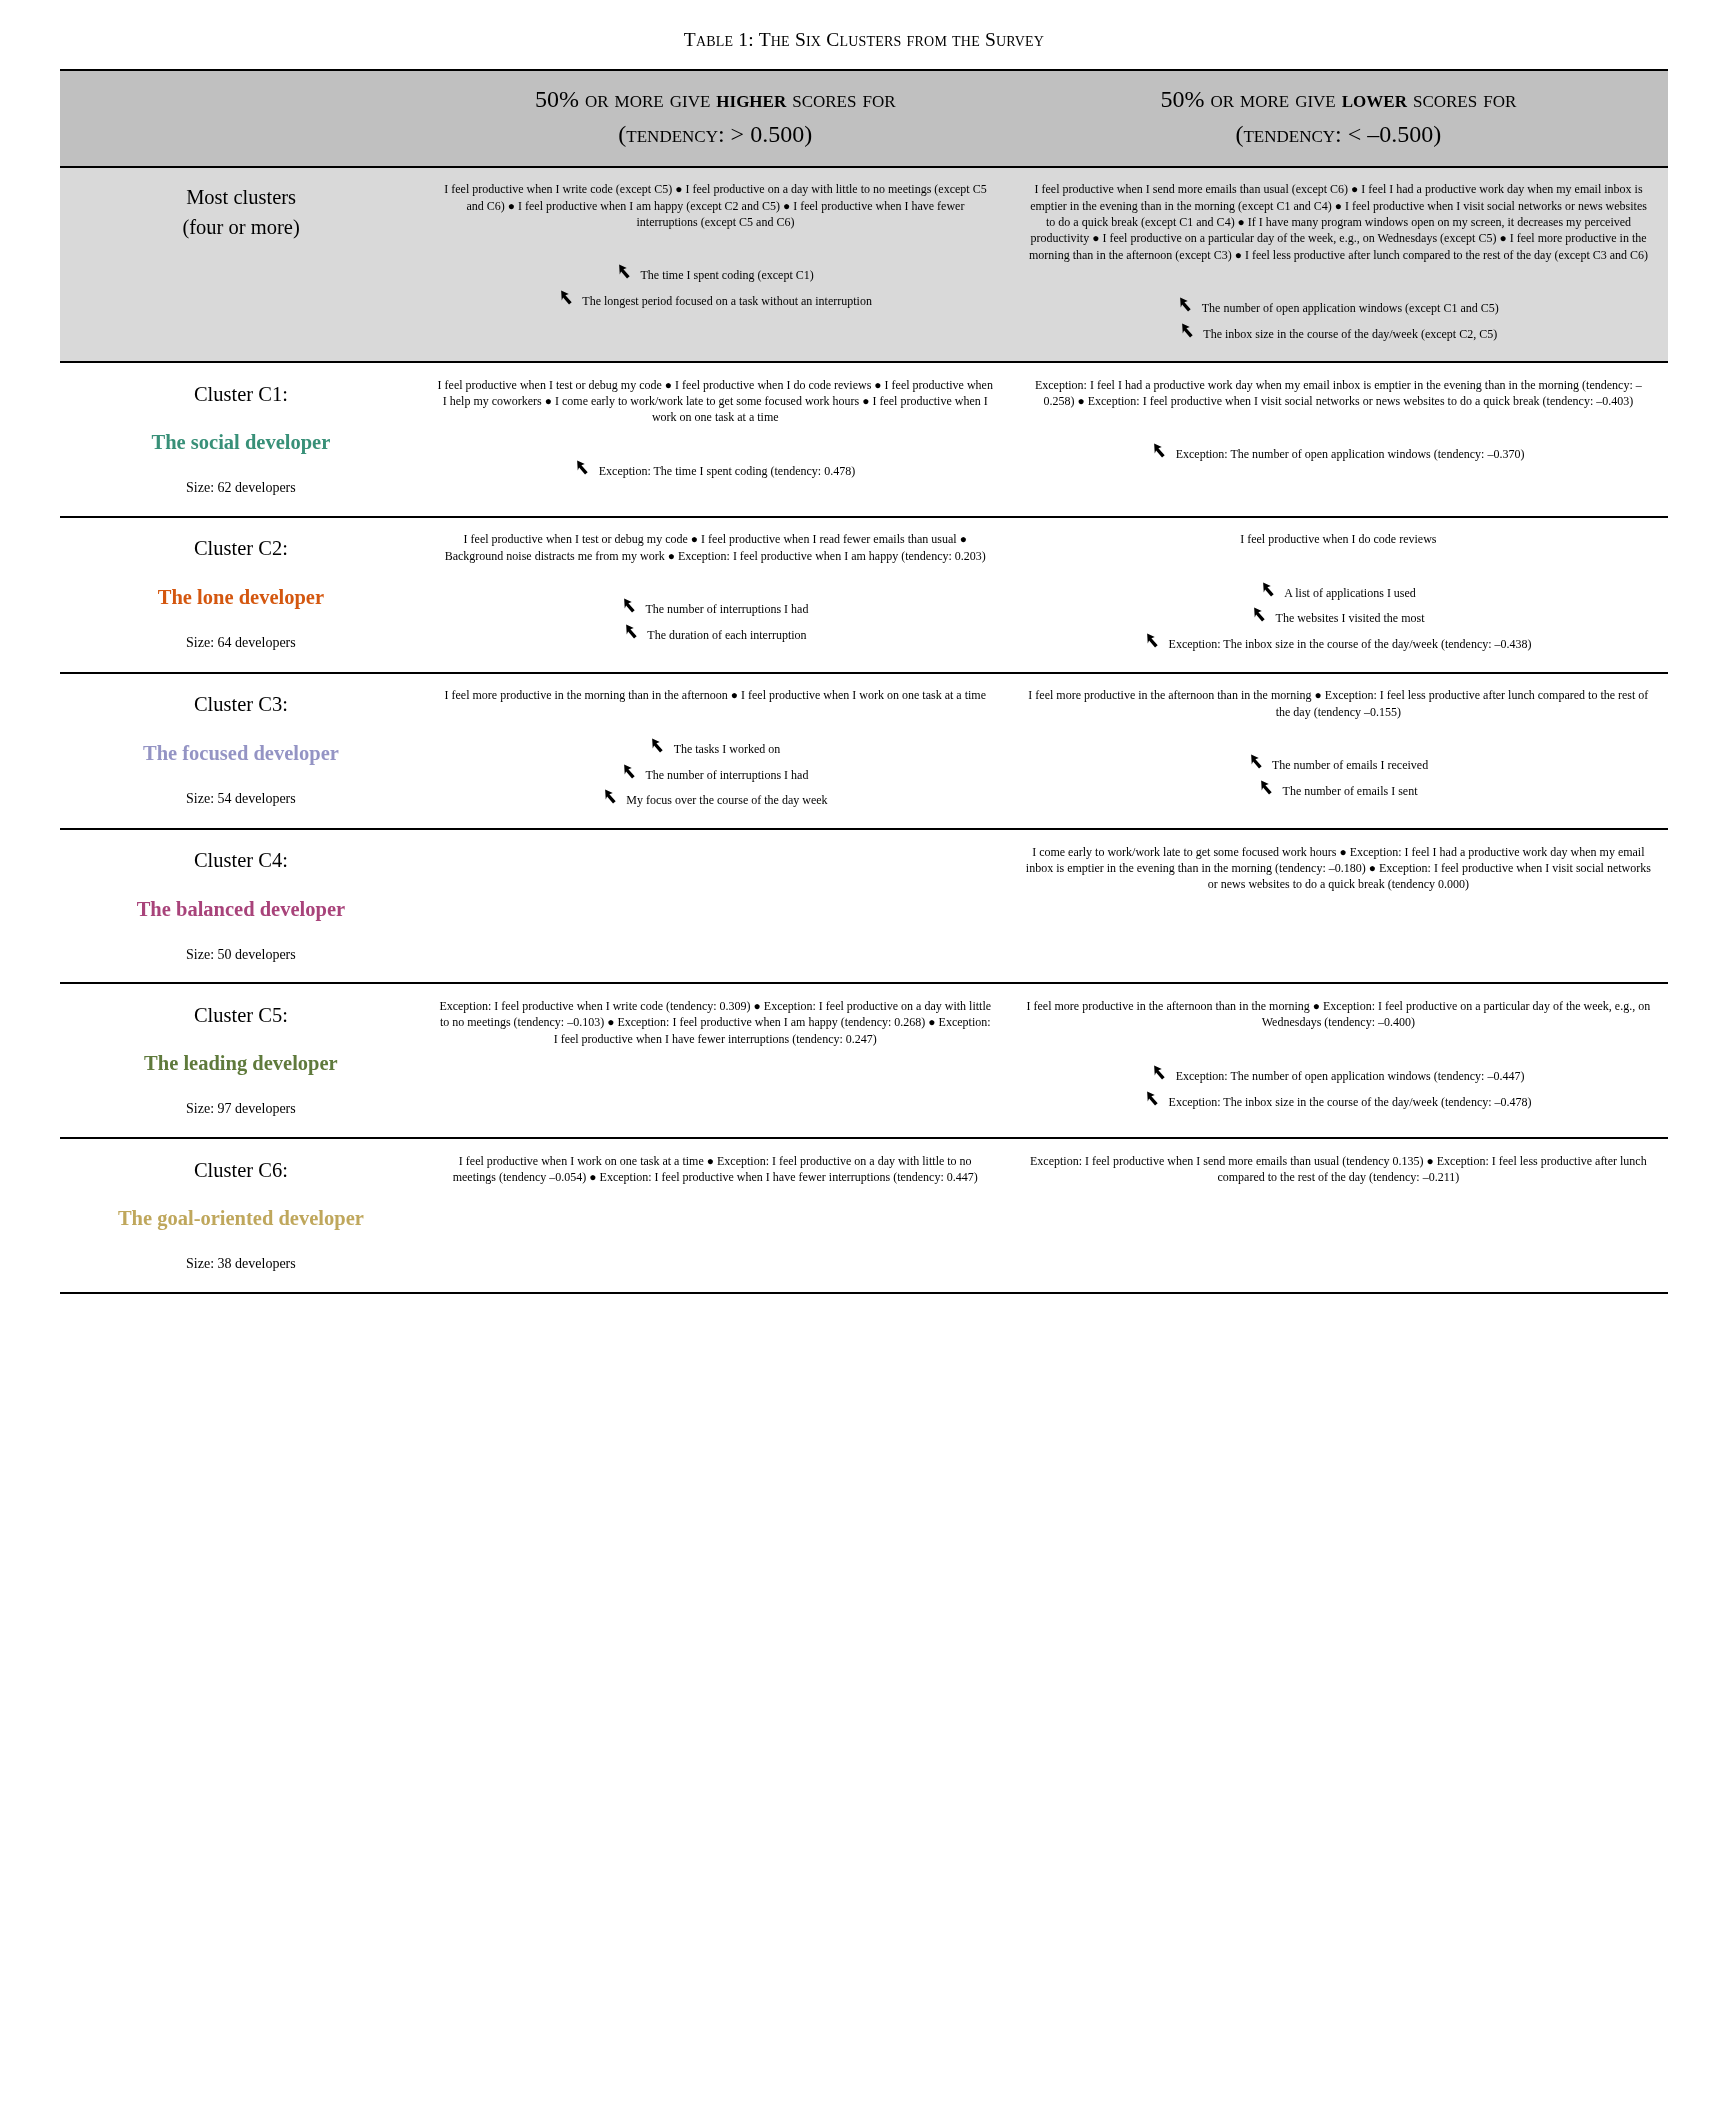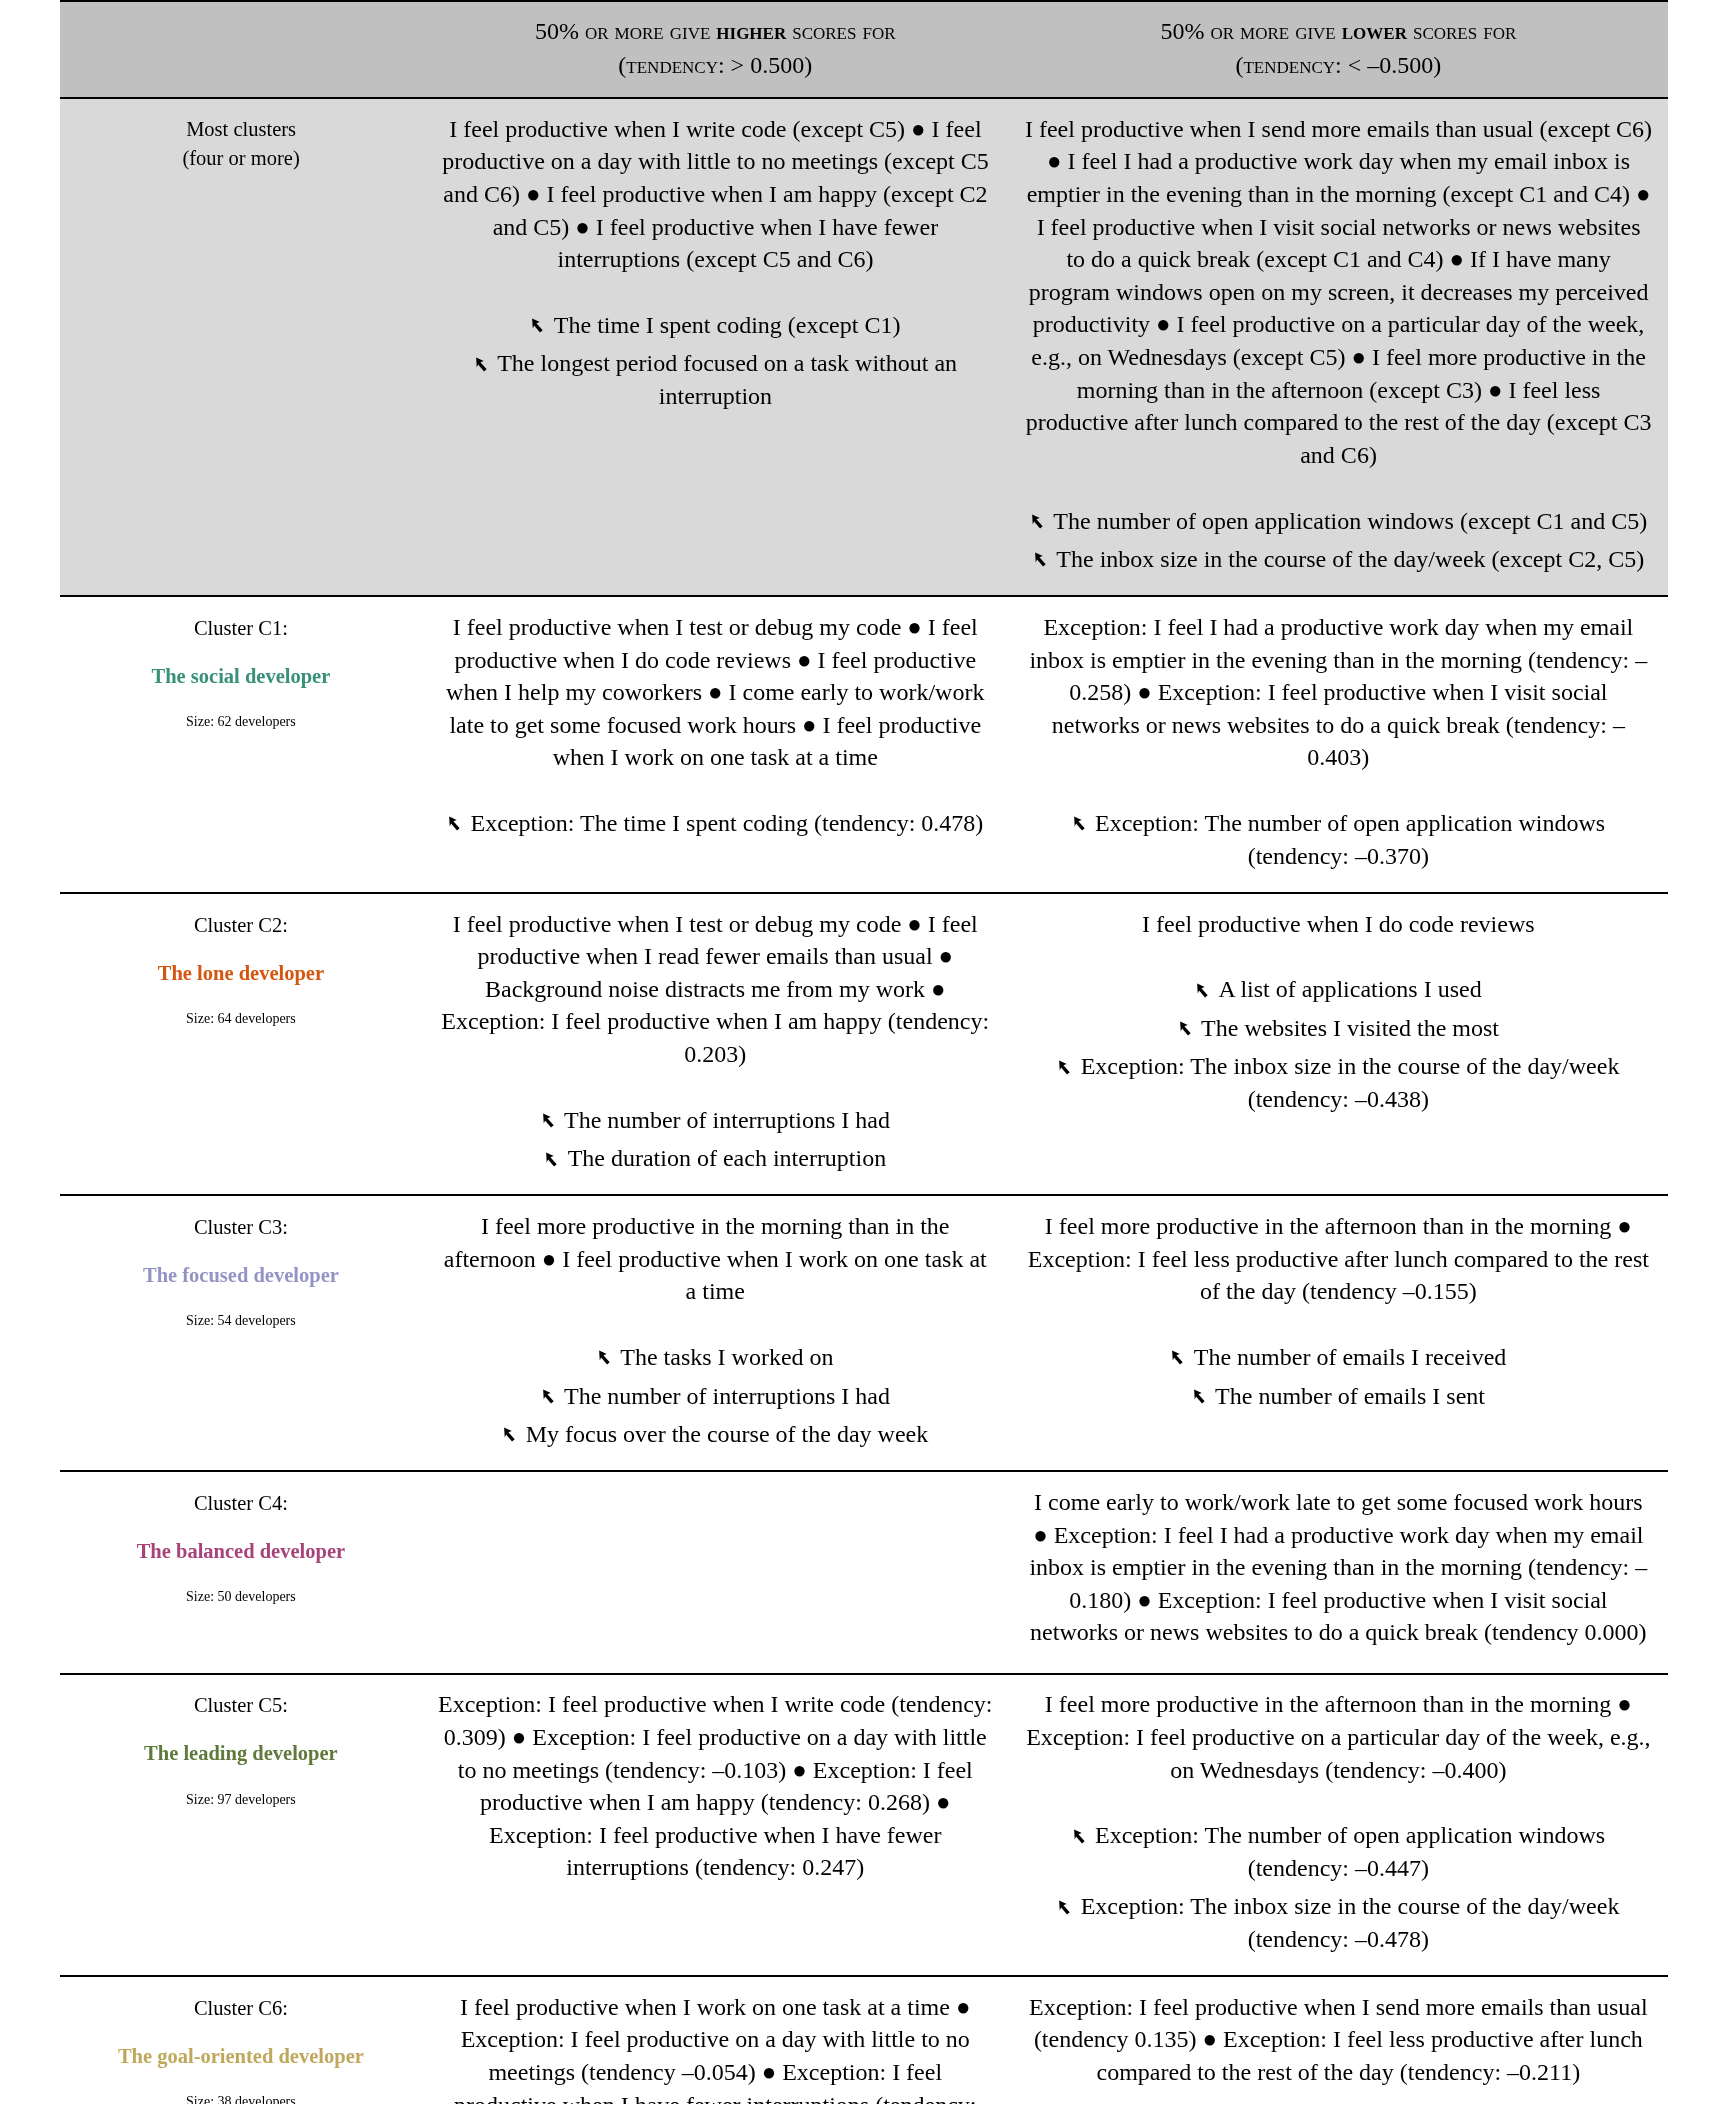--- a/index.html
+++ b/index.html
@@ -56,21 +56,21 @@
     line-height: 1.45;
   }
   thead th.hdr-blank { padding: 0; }
   .hdr-line1 { font-variant: small-caps; white-space: nowrap; }
   .hdr-line2 { font-variant: small-caps; white-space: nowrap; }
   .hdr-line1 b { font-weight: bold; }
 
   tbody td {
     vertical-align: top;
     padding: 13.7px 15.6px 17.6px 15.6px;
-    font-size: 24px;
+    font-size: 12px;
     line-height: 1.36;
     text-align: center;
   }
   tr.shaded td { background: #d9d9d9; padding-left: 16px; }
 
   td.label-cell {
     text-align: center;
     padding-top: 15.6px;
     font-size: 20.5px;
     line-height: 1.5;
@@ -103,20 +103,21 @@
     height: 17.6px;
     vertical-align: -2px;
     margin-right: 3.9px;
   }
 </style>
 </head>
 <body>
 
 <div class="page">
 
+  <div class="caption">Table 1: The Six Clusters from the Survey</div>
 
   <table class="six-clusters">
     <colgroup>
       <col class="c-label">
         <col class="c-high">
         <col class="c-low">
     </colgroup>
     <thead>
       <tr class="rule-top">
         <th class="hdr-blank"></th>

